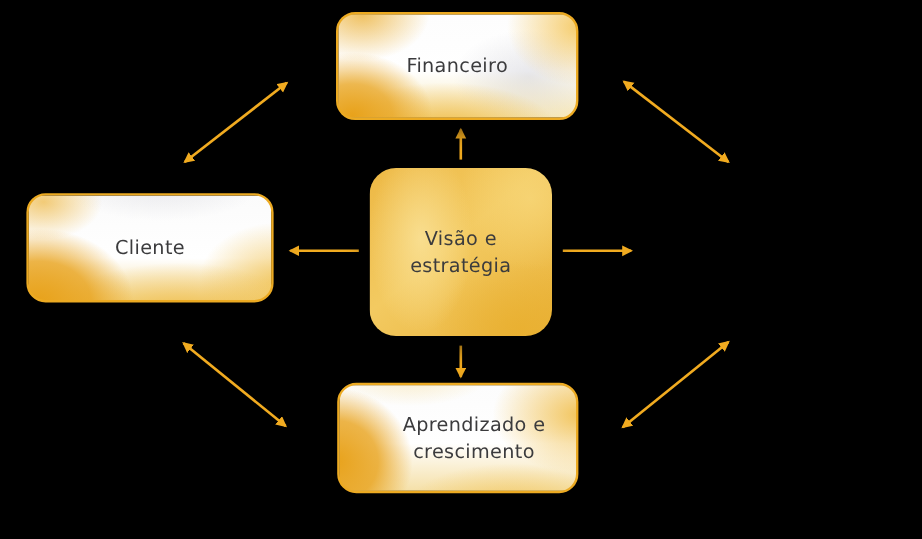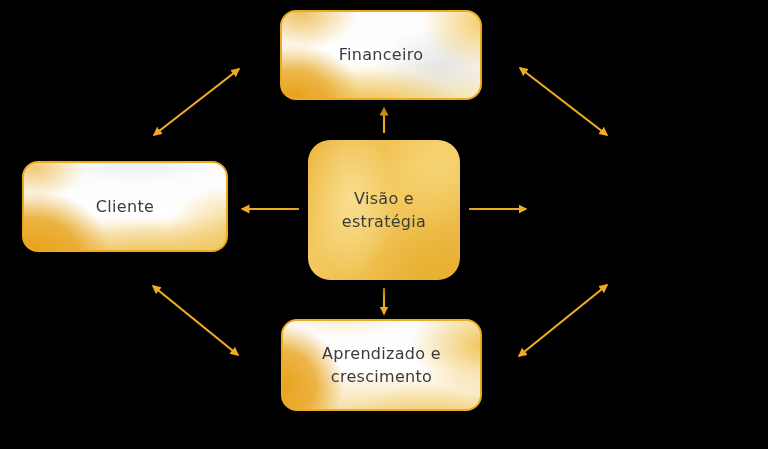--- a/index.html
+++ b/index.html
@@ -70,20 +70,21 @@
       linear-gradient(180deg, #fdfdfd 0%, #ffffff 55%, #f7e7be 100%);
   }
   .node-bottom {
     left: 281px; top: 319px; width: 201px; height: 92px;
     background:
       radial-gradient(90px 85px at -2% 72%, #e8a21b 0%, rgba(232,162,27,0.8) 40%, rgba(232,162,27,0) 72%),
       radial-gradient(105px 70px at 102% 28%, rgba(240,186,62,0.85), rgba(240,186,62,0) 70%),
       radial-gradient(125px 55px at 72% 118%, rgba(242,194,80,0.75), rgba(242,194,80,0) 70%),
       radial-gradient(100px 45px at 30% -16%, rgba(248,230,180,0.9), rgba(248,230,180,0) 70%),
       linear-gradient(180deg, #fcfcfc 0%, #ffffff 55%, #f5e0a8 100%);
+    justify-content: flex-end;
   }
   .node-center {
     left: 308px; top: 140px; width: 152px; height: 140px;
     border-radius: 22px;
     background:
       radial-gradient(60px 110px at 28% 42%, rgba(250,226,152,0.85), rgba(250,226,152,0) 72%),
       radial-gradient(85px 85px at 88% 18%, rgba(247,214,120,0.8), rgba(247,214,120,0) 70%),
       radial-gradient(95px 75px at 82% 96%, rgba(233,176,48,0.9), rgba(233,176,48,0) 75%),
       linear-gradient(140deg, #edb844 0%, #f3ca61 45%, #e9b138 100%);
   }

